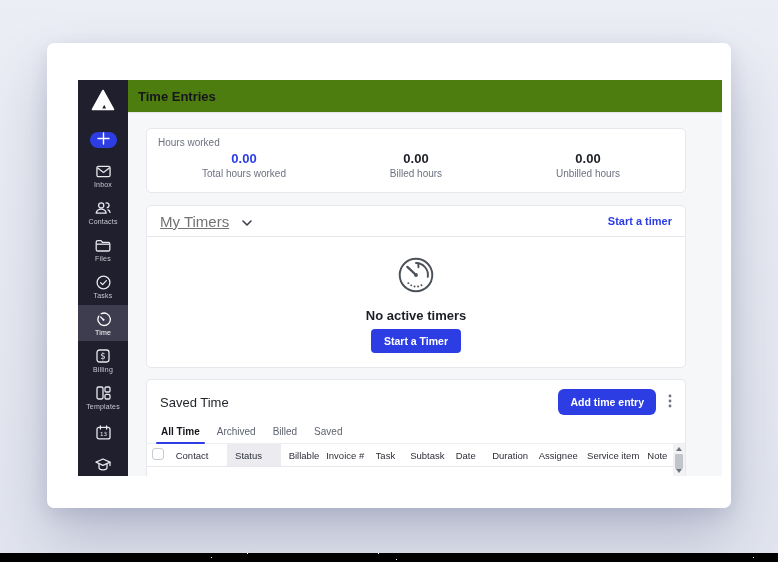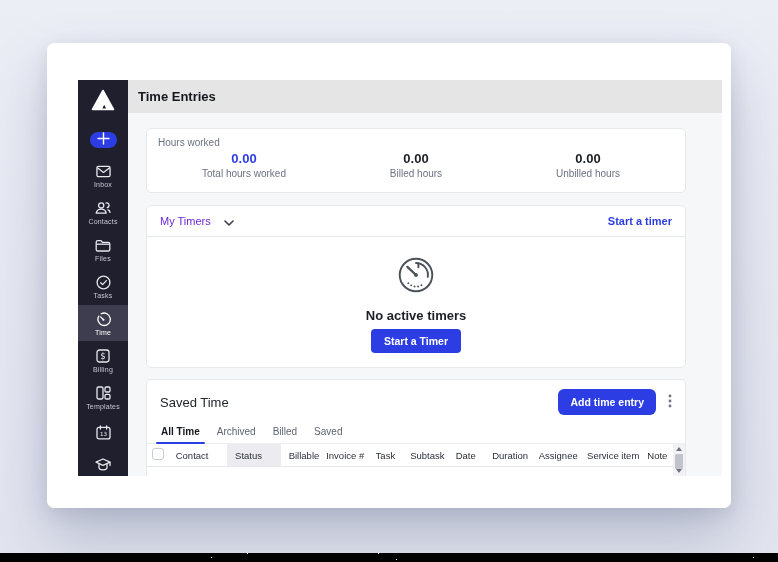--- a/index.html
+++ b/index.html
@@ -28,42 +28,42 @@
     gap:2px; cursor:pointer; }
   .nav-item + .nav-item { margin-top:1px; }
   .nav-item.active { background:#3d3d4f; }
   .nav-icon { width:16px; height:16px; display:flex; align-items:center; justify-content:center; }
   .nav-icon svg { display:block; }
   .nav-label { font-size:7px; color:#c6c8d2; letter-spacing:.2px; }
   .nav-item.icon-only { padding:8px 0; }
 
   
   .main { flex:1; display:flex; flex-direction:column; background:#f6f7f9; min-width:0; }
-  .main-header { height:33px; flex:0 0 33px; background:#e5e5e5; border-bottom:1px solid #e4e6eb;
+  .main-header { height:33px; flex:0 0 33px; background:#4d7c0f; border-bottom:1px solid #e4e6eb;
     display:flex; align-items:center; padding-left:10px; }
   .main-header h1 { font-size:13px; font-weight:700; color:#15171c; }
   .content { flex:1; padding:15px 36px 0 18px; overflow:hidden; display:flex; flex-direction:column; }
 
   .card { background:#fff; border:1px solid #e7e8ee; border-radius:5px; }
 
   
   .stats-card { height:65px; padding:8px 11px 0; margin-bottom:12px; }
   .stats-caption { font-size:10px; color:#6d7280; }
   .stats-row { display:flex; margin-top:3px;align-items:flex-end; }
   .stat { flex:1; text-align:center; }
   .stat-value { font-size:13px; font-weight:700; color:#1c1f26; }
   .stat-value.accent { color:var(--accent); }
   .stat-label { font-size:10px; color:#6d7280; margin-top:2px; }
 
   
   .timers-card { height:163px; margin-bottom:11px; display:flex; flex-direction:column; }
   .card-header { height:31px; flex:0 0 31px; border-bottom:1px solid #e7e8ee;
     display:flex; align-items:center; justify-content:space-between; padding:0 13px; }
   .timers-title-group { display:flex; align-items:center; gap:13px; cursor:pointer; }
-  .timers-title { font-size:11px; color:#6d28d9; }
+  .timers-title { font-size:15px; color:#737373;text-decoration:underline; }
   .link { font-size:11px; font-weight:700; color:var(--accent); text-decoration:none; cursor:pointer; }
   .timers-body { flex:1; display:flex; flex-direction:column; align-items:center; justify-content:center; gap:6px; }
   .empty-title { font-size:13px; font-weight:700; color:#1c1f26; }
   .btn-primary { border:none; background:var(--accent); color:#fff; font-weight:700;
     font-size:10.5px; padding:6px 13px; border-radius:4px; cursor:pointer;
     font-family:"Liberation Sans","DejaVu Sans",sans-serif; }
 
   
   .saved-card { flex:1; border-bottom:none; border-radius:5px 5px 0 0; display:flex; flex-direction:column; }
   .saved-header { display:flex; align-items:center; justify-content:space-between; padding:9px 11px 4px 13px; }

